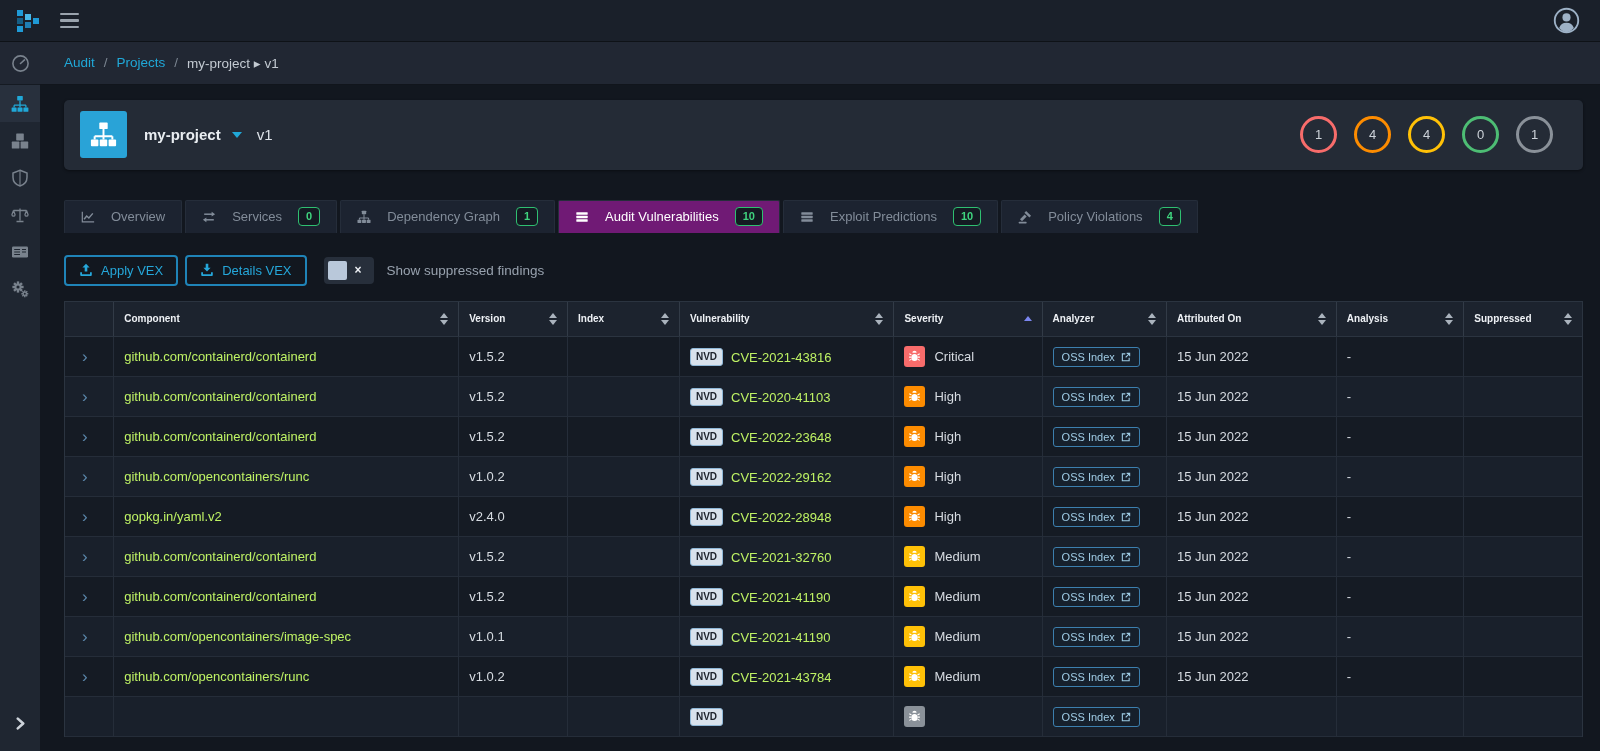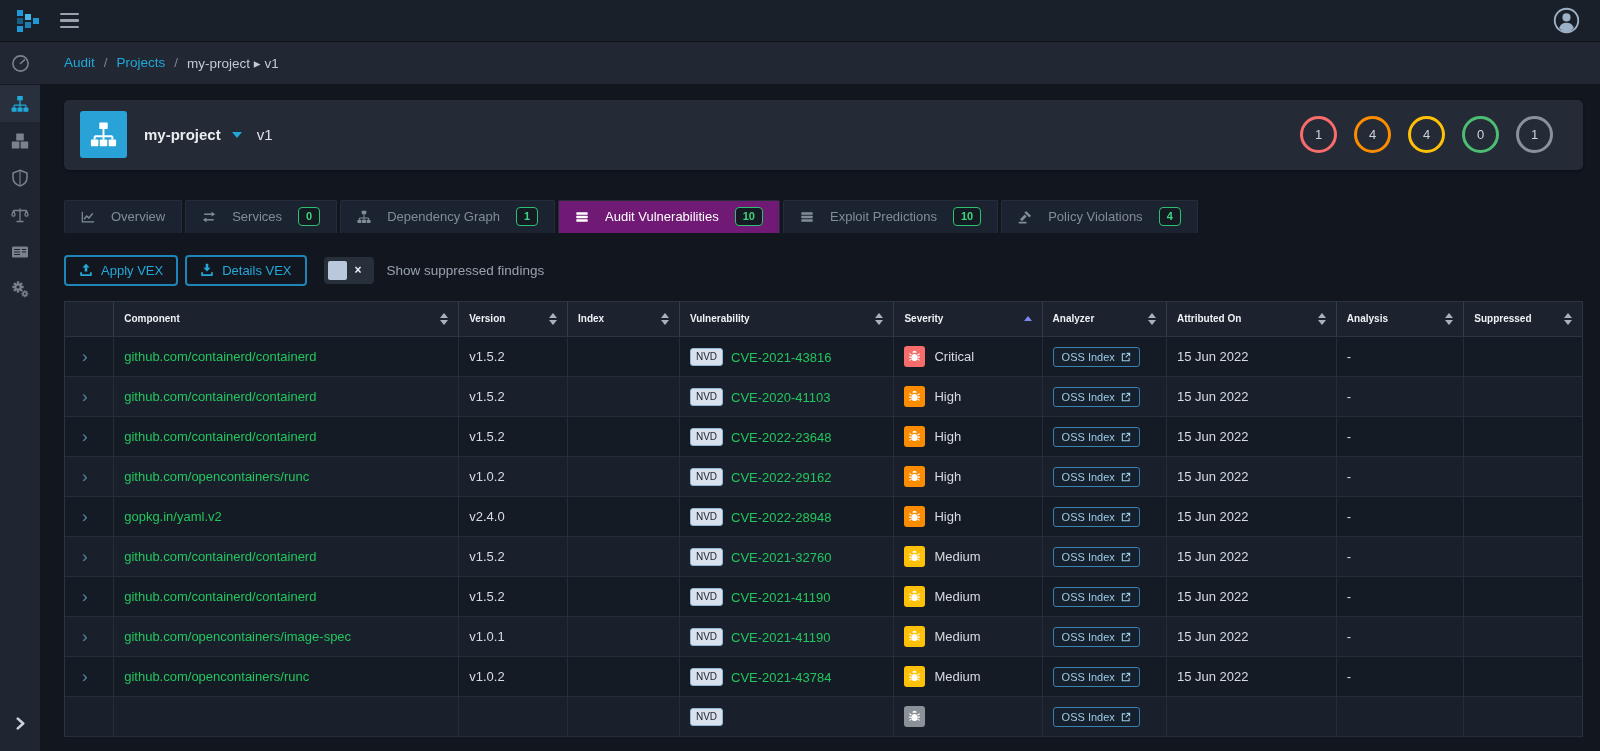--- a/index.html
+++ b/index.html
@@ -78,22 +78,22 @@
   .sort{display:inline-flex;flex-direction:column;gap:2px;margin-left:auto;padding-left:8px;}
   .sort i{width:0;height:0;border-left:4px solid transparent;border-right:4px solid transparent;display:block;}
   .sort i.up{border-bottom:5px solid #aab3bd;}
   .sort i.down{border-top:5px solid #aab3bd;}
   .sort.sorted i.up{border-bottom-color:#7b86f0;}
   tbody td{height:40px;border-right:1px solid #252d39;border-bottom:1px solid #252d39;font-size:13px;color:#d7dce2;padding:0 10px;overflow:hidden;white-space:nowrap;}
   tbody td:last-child{border-right:none;}
   tbody tr:nth-child(odd){background:#151b24;}
   tbody tr:nth-child(even){background:#19202b;}
   td.c-expand{padding-left:17px;color:#5b87ab;font-size:17px;cursor:pointer;}
-  td a.comp-link,td a.vuln-link{color:#22c55e;text-decoration:none;cursor:pointer;}
-  .nvd-badge{display:inline-block;background:#d9e2ec;color:#1d222b;border:1px solid #8fb8d8;border-radius:3px;font-size:10px;font-weight:400;padding:2.5px 5px;margin-right:8px;vertical-align:1px;}
+  td a.comp-link,td a.vuln-link{color:#bef264;text-decoration:none;cursor:pointer;}
+  .nvd-badge{display:inline-block;background:#d9e2ec;color:#1d222b;border:1px solid #8fb8d8;border-radius:3px;font-size:10px;font-weight:700;padding:2.5px 5px;margin-right:8px;vertical-align:1px;}
   .sev-cell{display:flex;align-items:center;gap:9px;}
   .sev-box{width:21px;height:21px;border-radius:3px;display:inline-flex;align-items:center;justify-content:center;flex:none;}
   .sev-box svg{width:13px;height:13px;}
   .analyzer-btn{display:inline-flex;align-items:center;gap:6px;background:#16202c;border:1px solid #3c7fae;border-radius:3px;color:#9fcbe4;font-size:11px;padding:3px 8px;cursor:pointer;font-family:inherit;}
   .analyzer-btn .icn svg{width:10px;height:10px;display:block;}
   .icn{display:inline-flex;align-items:center;justify-content:center;}
 </style>
 </head>
 <body>
 

